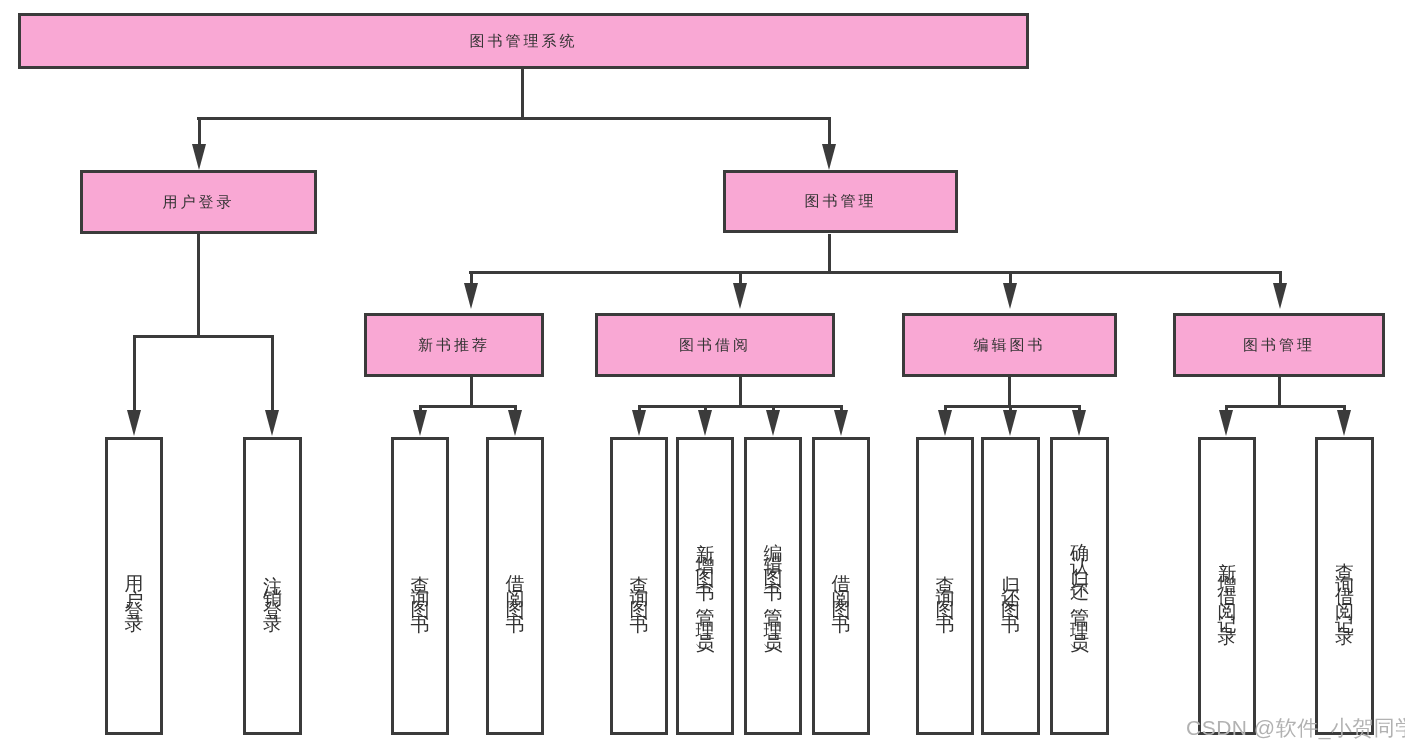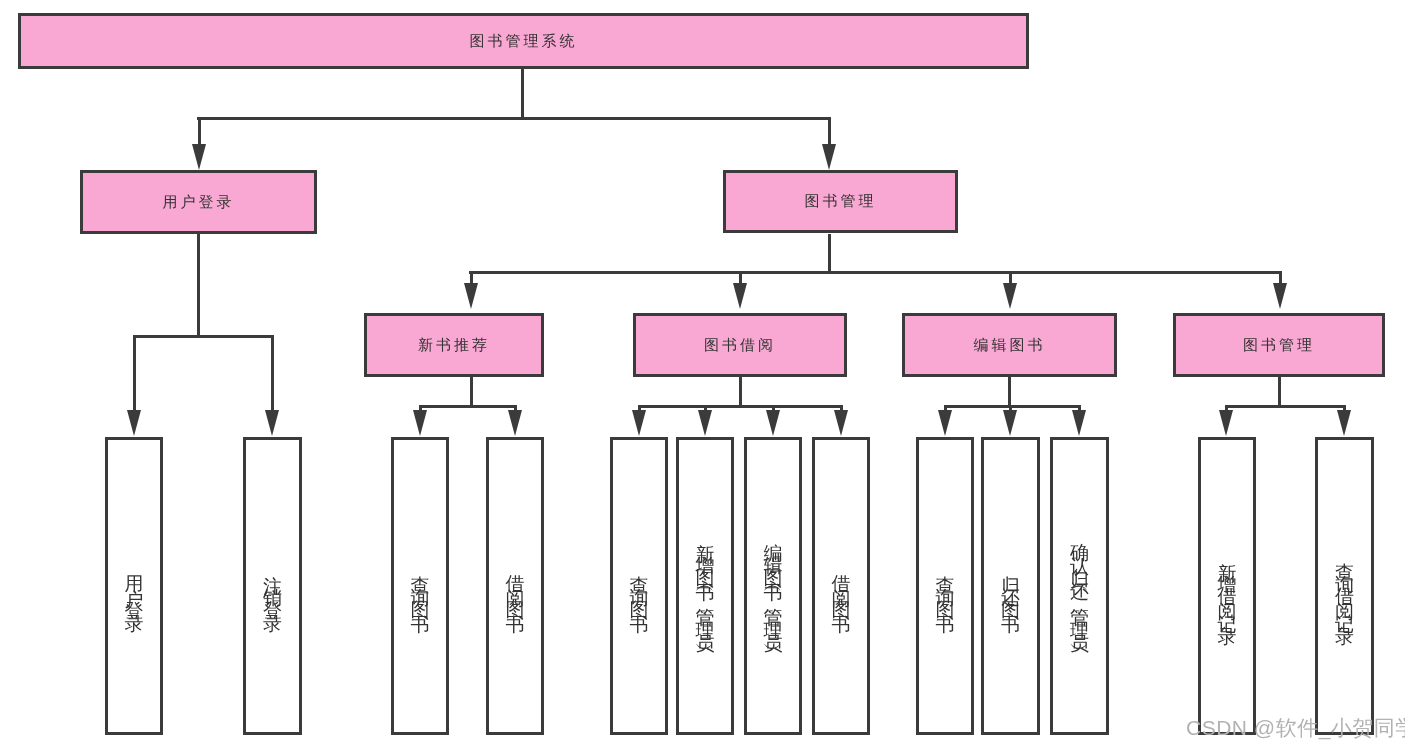--- a/index.html
+++ b/index.html
@@ -81,21 +81,21 @@
   <div class="arrow" style="left:265px;top:335px;height:101px"></div>
 
   <div class="vline" style="left:828px;top:234px;height:40px"></div>
   <div class="hline" style="left:469px;top:271px;width:813px"></div>
   <div class="arrow" style="left:464px;top:271px;height:38px"></div>
   <div class="arrow" style="left:733px;top:271px;height:38px"></div>
   <div class="arrow" style="left:1003px;top:271px;height:38px"></div>
   <div class="arrow" style="left:1273px;top:271px;height:38px"></div>
 
   <div class="hbox" style="left:364px;top:313px;width:180px;height:64px">新书推荐</div>
-  <div class="hbox" style="left:633px;top:313px;width:214px;height:64px">图书借阅</div>
+  <div class="hbox" style="left:595px;top:313px;width:240px;height:64px">图书借阅</div>
   <div class="hbox" style="left:902px;top:313px;width:215px;height:64px">编辑图书</div>
   <div class="hbox" style="left:1173px;top:313px;width:212px;height:64px">图书管理</div>
 
   <div class="vline" style="left:470px;top:377px;height:30px"></div>
   <div class="hline" style="left:419px;top:405px;width:98px"></div>
   <div class="arrow" style="left:413px;top:405px;height:31px"></div>
   <div class="arrow" style="left:508px;top:405px;height:31px"></div>
 
   <div class="vline" style="left:739px;top:377px;height:30px"></div>
   <div class="hline" style="left:638px;top:405px;width:205px"></div>

